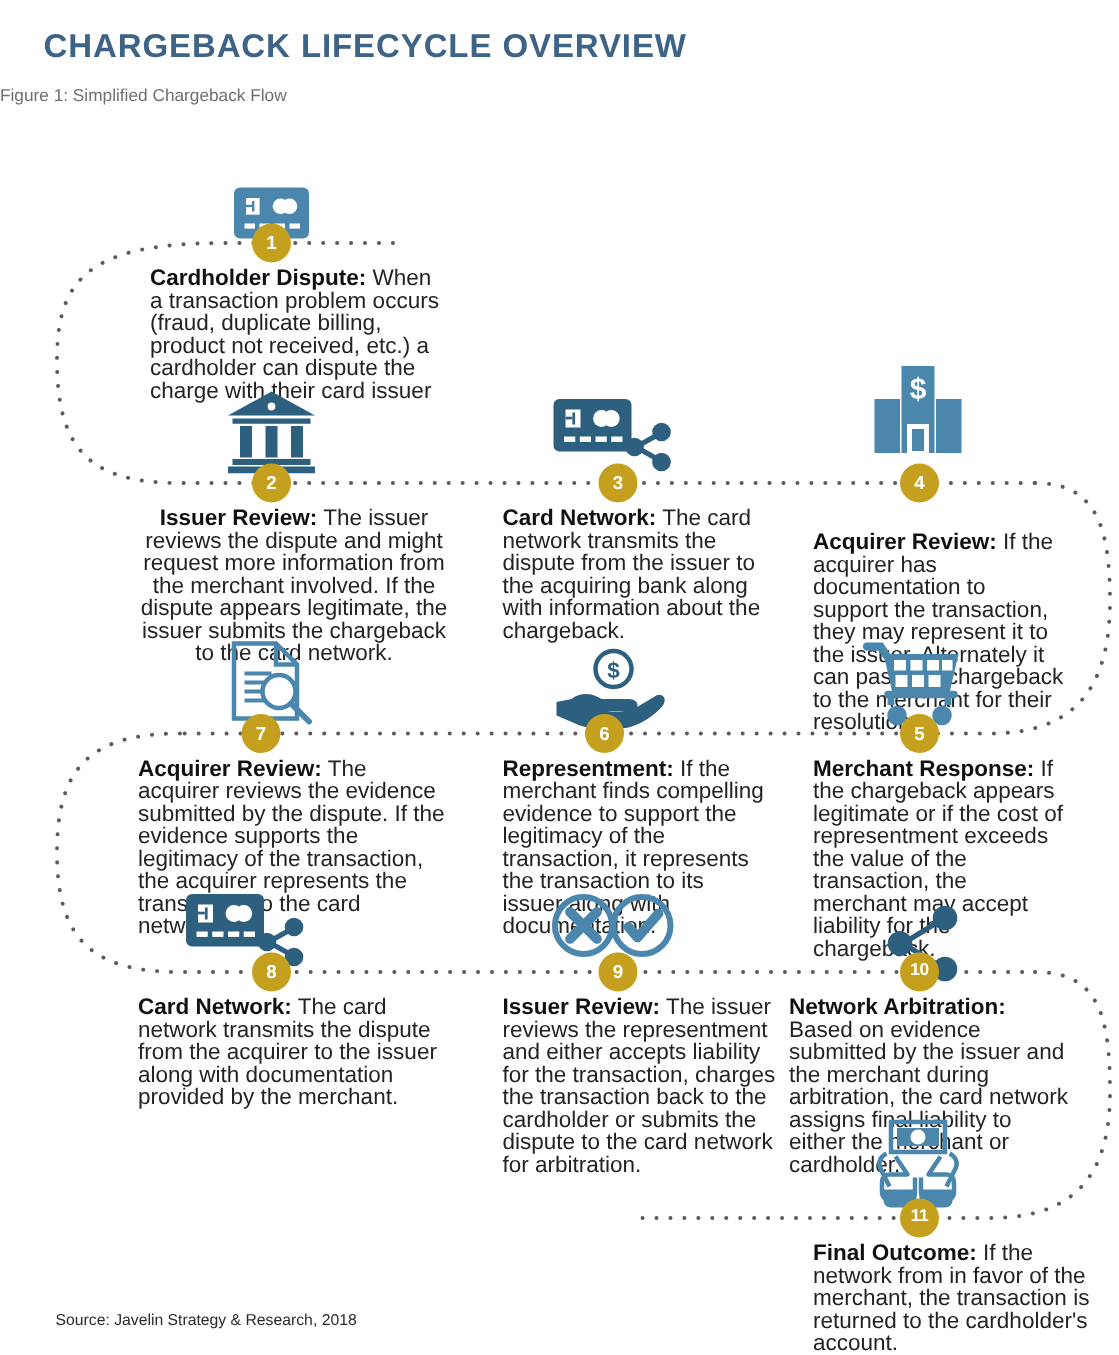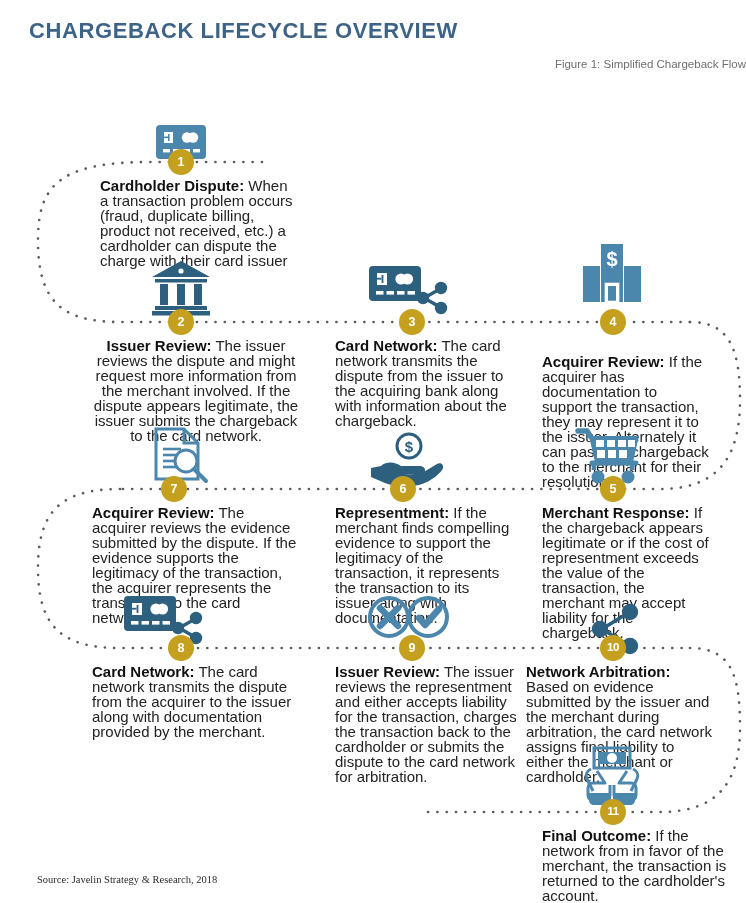--- a/index.html
+++ b/index.html
@@ -15,26 +15,26 @@
 
   
   .title{
     position:absolute;left:29px;top:18px;
     font-size:22px;font-weight:bold;letter-spacing:.6px;
     color:#3d6486;
     white-space:nowrap;
   }
   .subtitle{
     position:absolute;left:0;top:58px;width:746px;
-    text-align:right;
+    text-align:left;
     font-size:11.5px;color:#6f6f6f;
   }
   .source{
     position:absolute;left:37px;top:874px;
-    font-size:10.5px;color:#2b2b2b;font-family:Liberation Serif, serif;
+    font-size:10.5px;color:#2b2b2b;
   }
 
   
   #paths{position:absolute;left:0;top:0;width:746px;height:903px;pointer-events:none;}
   #paths path{
     fill:none;stroke:#5b5b5b;stroke-width:2.6;
     stroke-linecap:round;
     stroke-dasharray:0.1 9.2;
   }
 

